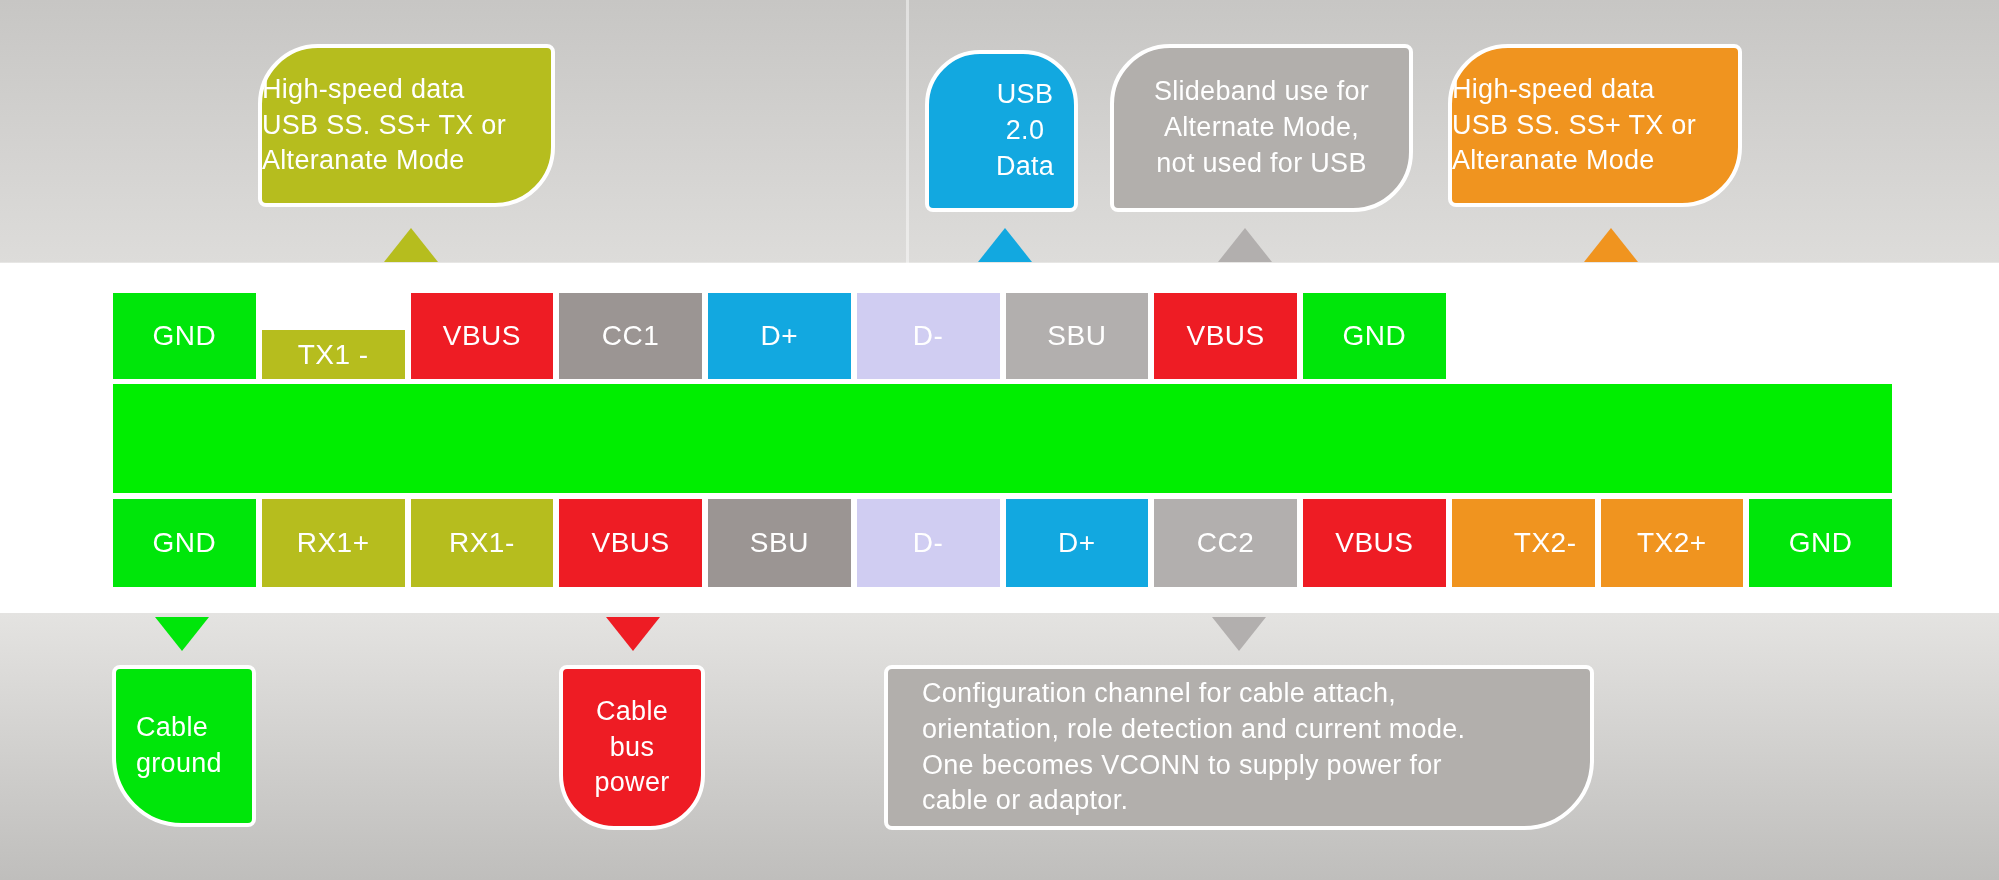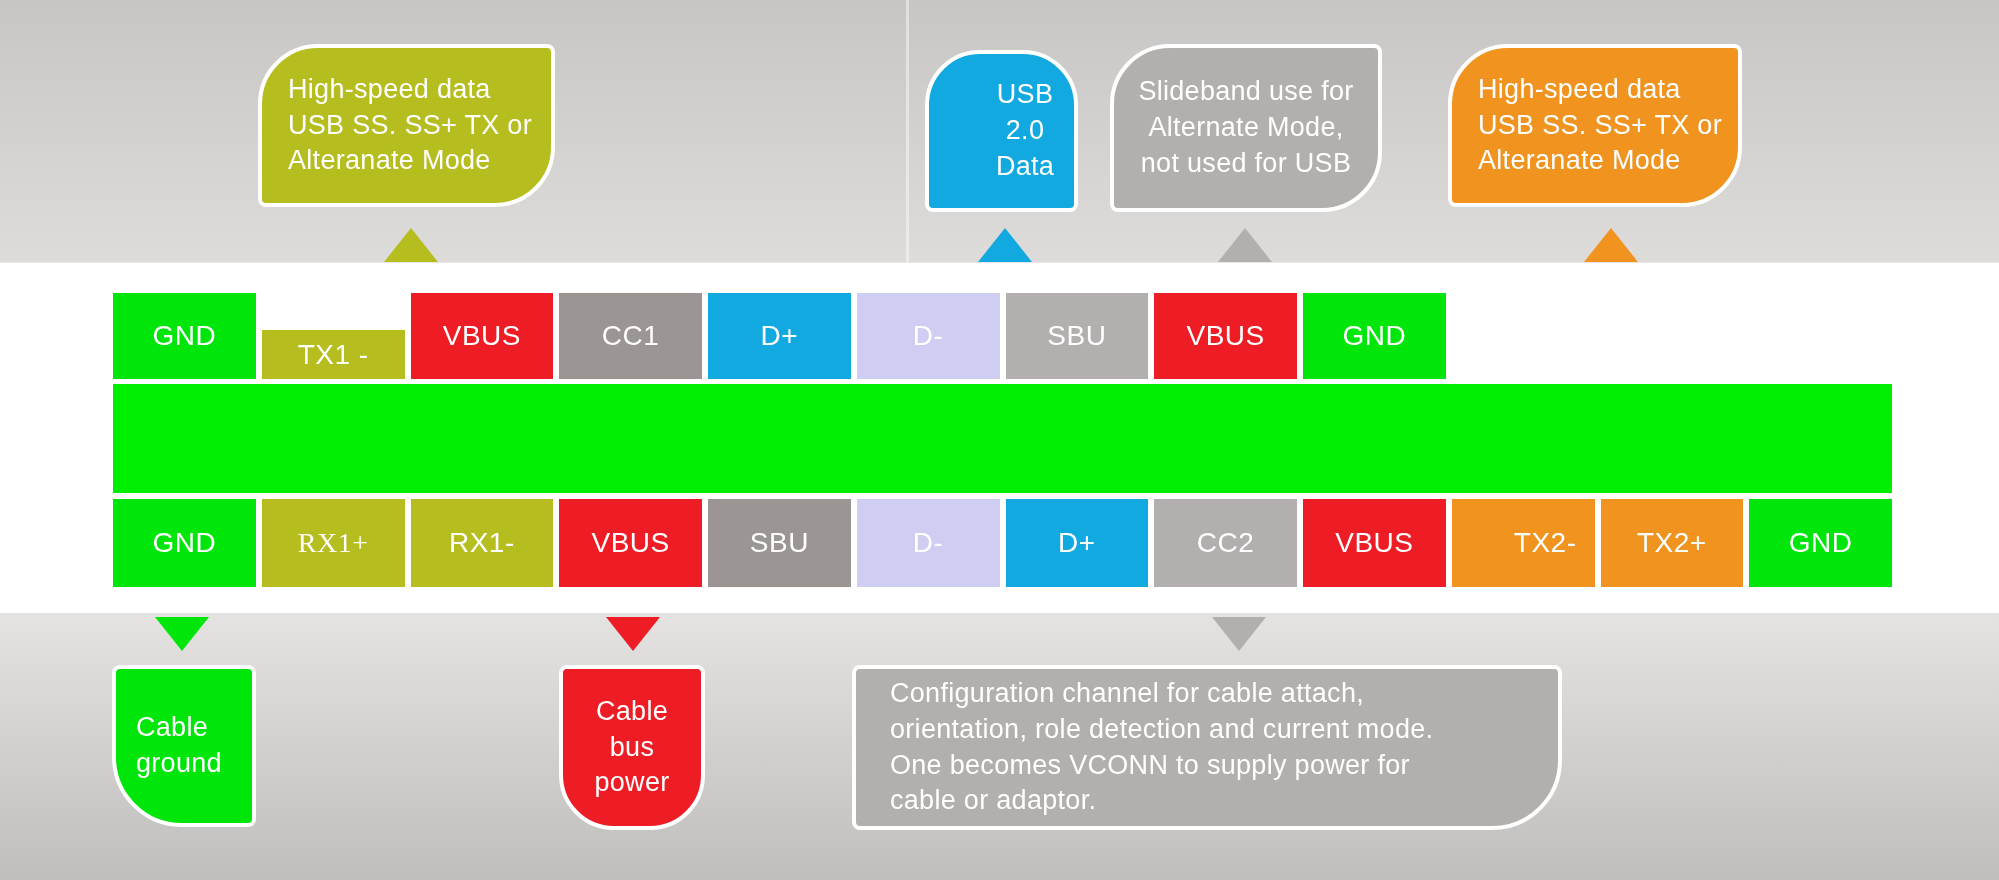--- a/index.html
+++ b/index.html
@@ -69,37 +69,37 @@
     align-items: center;
   }
   .co-text {
     display: block;
     width: 100%;
     white-space: pre-line;
     font-size: 27px;
     line-height: 1.33;
     letter-spacing: 0.3px;
   }
-  .ta-left  .co-text { text-align: left; padding-left: 26px; padding-right: 8px; }
+  .ta-left  .co-text { text-align: left; padding-right: 8px; }
   .ta-center .co-text { text-align: center; }
 
   .leaf        { border-radius: 60px 8px 60px 8px; }
   .arch-top    { border-radius: 55px 55px 8px 8px; }
   .arch-bottom { border-radius: 8px 8px 55px 55px; }
   .round-bl    { border-radius: 8px 8px 8px 70px; }
   .round-br    { border-radius: 8px 8px 70px 8px; }
 
   #co-tx1    { left: 258px;  top: 44px;  width: 297px; height: 163px; }
   #co-usb2   { left: 925px;  top: 50px;  width: 153px; height: 162px; }
-  #co-sbu    { left: 1110px; top: 44px;  width: 272px; height: 168px; }
+  #co-sbu    { left: 1110px; top: 44px;  width: 303px; height: 168px; }
   #co-rx2    { left: 1448px; top: 44px;  width: 294px; height: 163px; }
   #co-gnd    { left: 112px;  top: 665px; width: 144px; height: 162px; }
   #co-gnd .co-text { padding-left: 20px; }
   #co-vbus   { left: 559px;  top: 665px; width: 146px; height: 165px; }
-  #co-cc     { left: 852px;  top: 665px; width: 710px; height: 165px; }
+  #co-cc     { left: 884px;  top: 665px; width: 710px; height: 165px; }
   #co-cc .co-text { padding-left: 34px; padding-right: 30px; }
 
   
   .arr {
     position: absolute;
     width: 0; height: 0;
     border-left: 27px solid transparent;
     border-right: 27px solid transparent;
   }
   .arr.up   { top: 228px; border-bottom-width: 34px; border-bottom-style: solid; }
@@ -157,21 +157,21 @@
       <div class="pin" style="background: rgb(208, 205, 242);">D-</div>
       <div class="pin" style="background: rgb(178, 175, 174);">SBU</div>
       <div class="pin" style="background: rgb(238, 28, 36);">VBUS</div>
       <div class="pin" style="background: rgb(0, 230, 10);">GND</div>
     </div>
 
   <div class="bar" style="background: rgb(0, 238, 0);"></div>
 
   <div class="pin-row" id="pins-bottom">
       <div class="pin" style="background: rgb(0, 230, 10);">GND</div>
-      <div class="pin" style="background: rgb(182, 189, 30); font-family: Liberation Serif, serif;">RX1+</div>
+      <div class="pin" style="background: rgb(182, 189, 30);">RX1+</div>
       <div class="pin" style="background: rgb(182, 189, 30);">RX1-</div>
       <div class="pin" style="background: rgb(238, 28, 36);">VBUS</div>
       <div class="pin" style="background: rgb(155, 149, 147);">SBU</div>
       <div class="pin" style="background: rgb(208, 205, 242);">D-</div>
       <div class="pin" style="background: rgb(18, 168, 224);">D+</div>
       <div class="pin" style="background: rgb(178, 175, 174);">CC2</div>
       <div class="pin" style="background: rgb(238, 28, 36);">VBUS</div>
       <div class="pin" style="background: rgb(240, 148, 31); padding-left: 44px;">TX2-</div>
       <div class="pin" style="background: rgb(240, 148, 31);">TX2+</div>
       <div class="pin" style="background: rgb(0, 230, 10);">GND</div>

